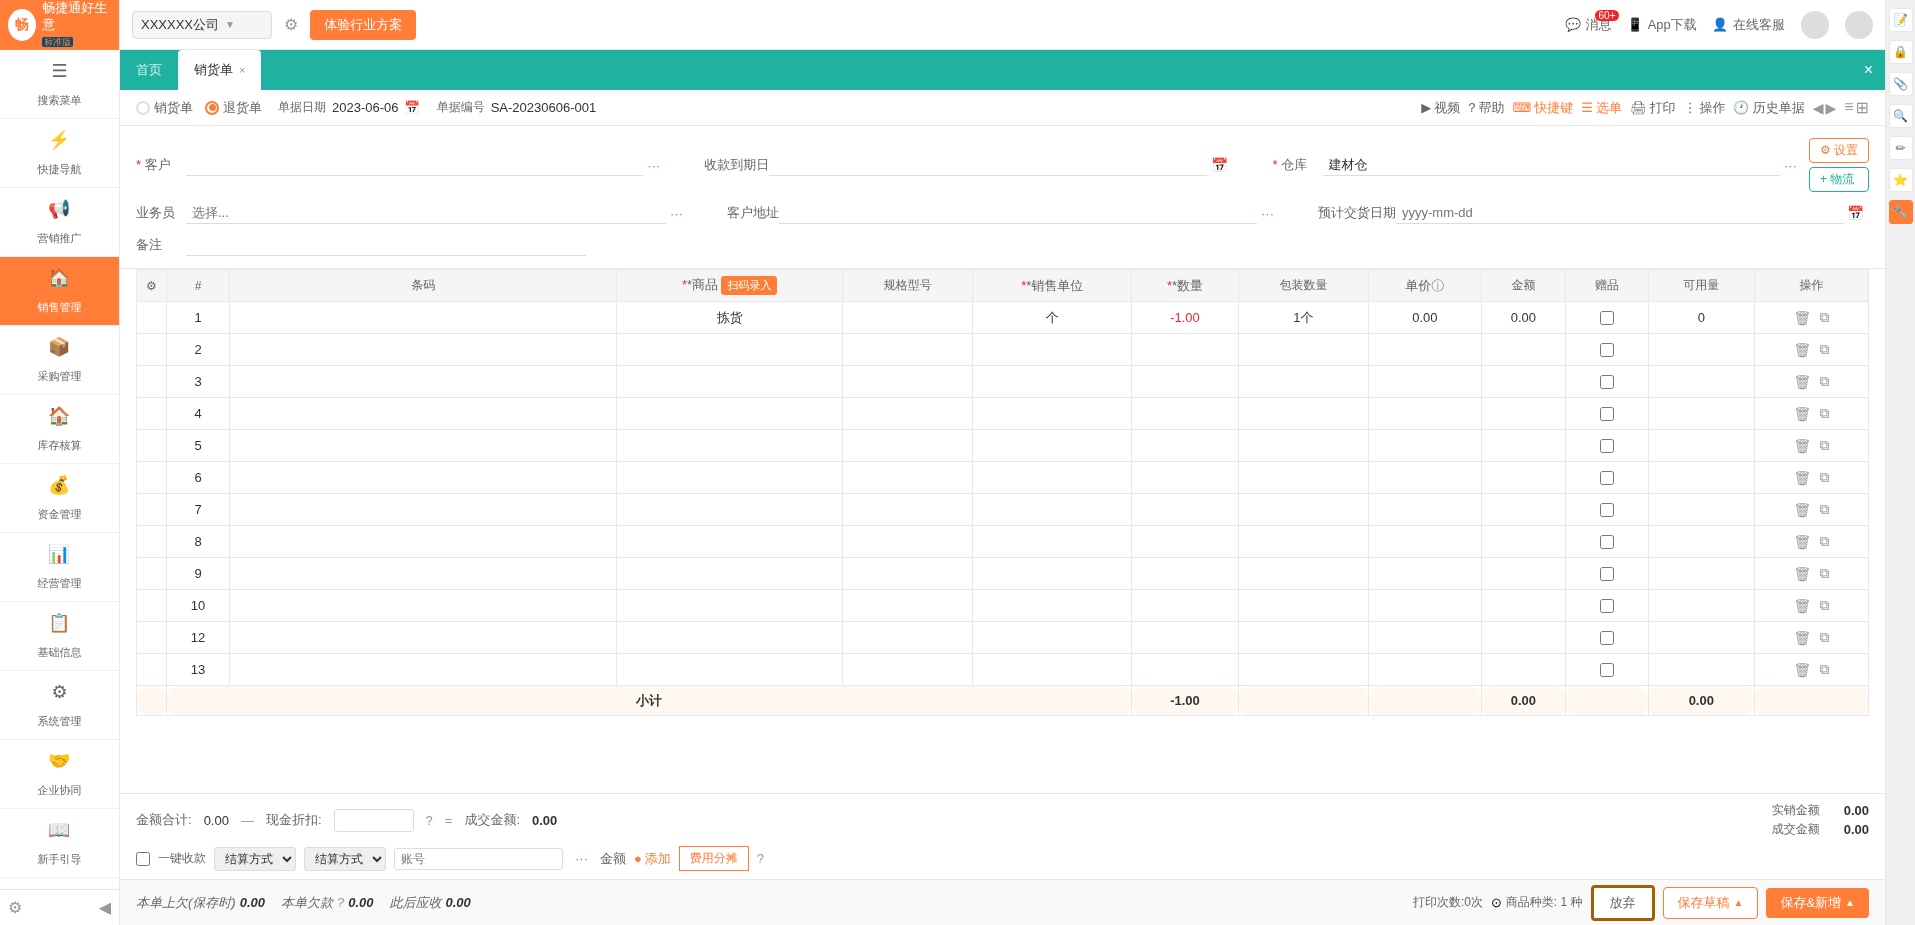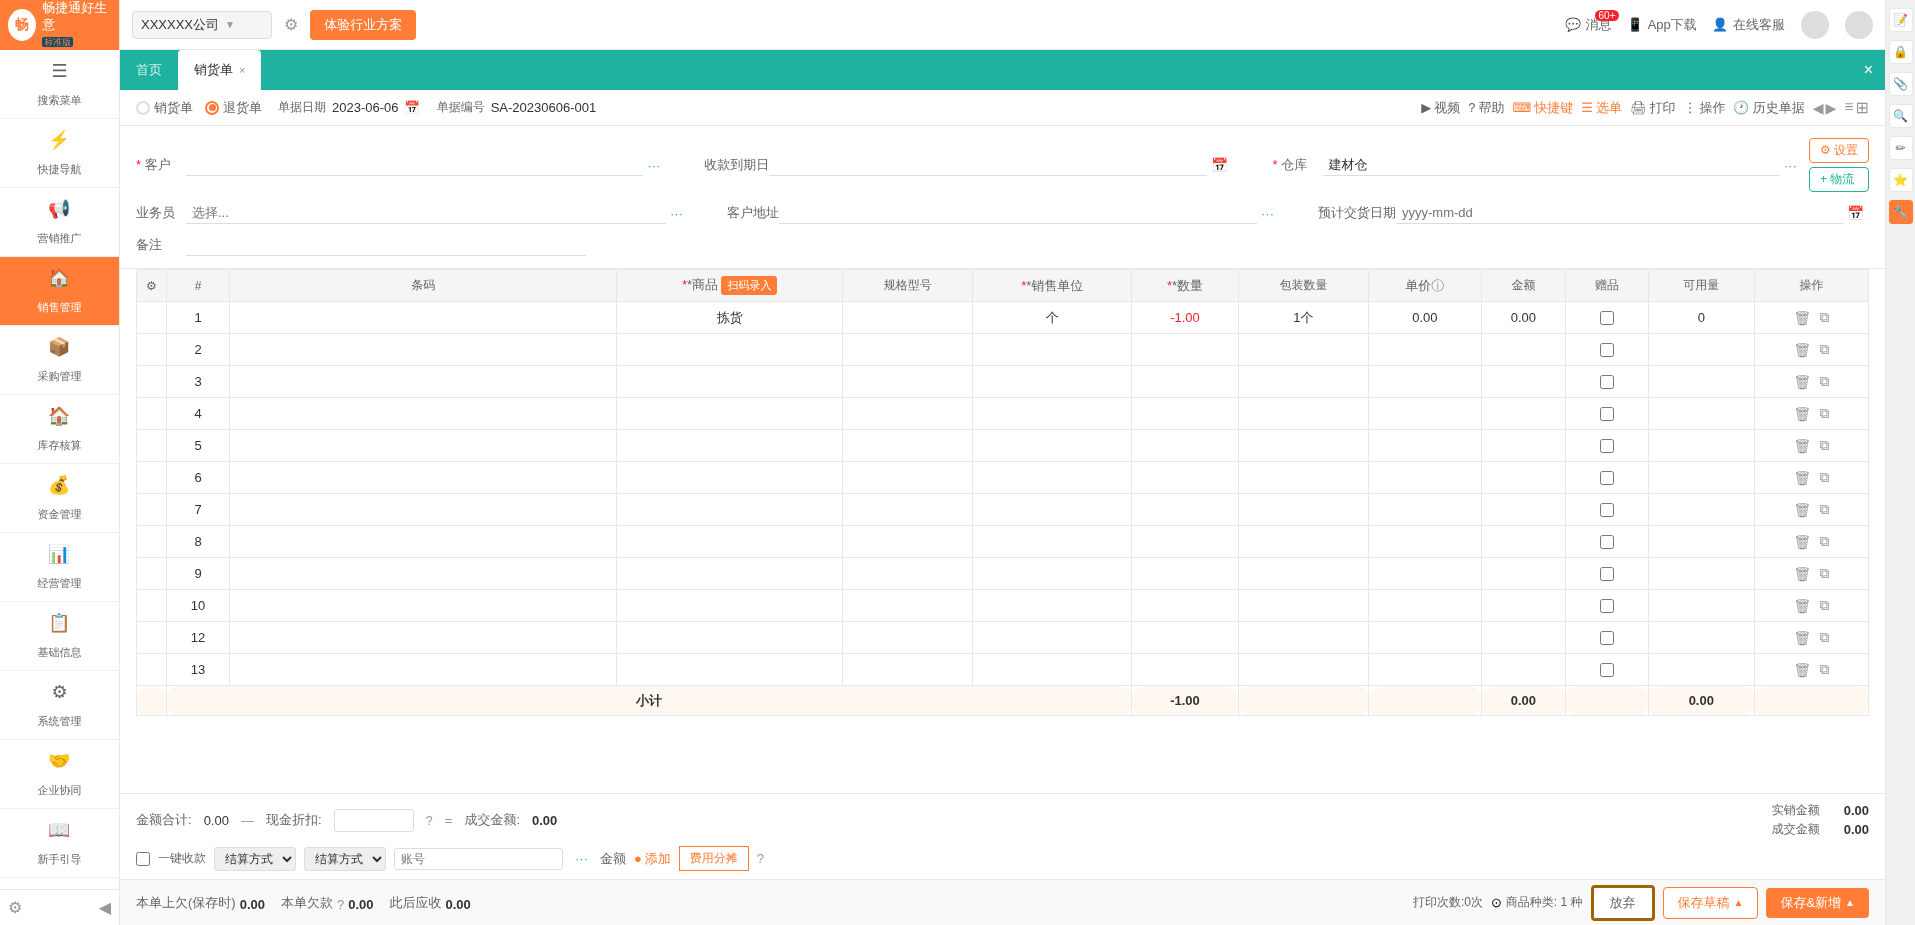--- a/index.html
+++ b/index.html
@@ -111,21 +111,21 @@
     .payment-label { color: #666; font-size: 12px; }
     .payment-method-select { border: 1px solid #ddd; border-radius: 3px; padding: 3px 6px; font-size: 12px; color: #333; }
     .payment-calc-select { border: 1px solid #ddd; border-radius: 3px; padding: 3px 6px; font-size: 12px; color: #333; }
     .payment-account { border: 1px solid #ddd; border-radius: 3px; padding: 3px 6px; font-size: 12px; color: #333; min-width: 80px; }
     .add-payment-btn { display: flex; align-items: center; gap: 3px; color: #ff7d37; cursor: pointer; font-size: 12px; }
     .expense-split-btn { background: #fff; border: 1px solid #ff7d37; color: #ff7d37; border-radius: 0; padding: 3px 10px; cursor: pointer; font-size: 12px; }
     .help-icon { color: #999; cursor: pointer; }
 
     
     .footer-bar { height: 46px; background: #f9f9f9; border-top: 1px solid #e8e8e8; display: flex; align-items: center; padding: 0 16px; gap: 16px; }
-    .footer-info { display: flex; align-items: flex-end; gap: 4px; color: #666; font-size: 12px; }
+    .footer-info { display: flex; align-items: center; gap: 4px; color: #666; font-size: 12px; font-style: italic; }
     .footer-info-value { color: #333; font-weight: bold; }
     .footer-actions { margin-left: auto; display: flex; align-items: center; gap: 8px; }
     .print-count { color: #666; font-size: 12px; }
     .product-type { color: #666; font-size: 12px; }
     .abandon-btn { background: #fff; border: 3px solid #a16207; color: #666; border-radius: 4px; padding: 6px 16px; cursor: pointer; font-size: 13px; }
     .save-draft-btn { background: #fff; border: 1px solid #ff7d37; color: #ff7d37; border-radius: 4px; padding: 6px 14px; cursor: pointer; font-size: 13px; display: flex; align-items: center; gap: 4px; }
     .save-new-btn { background: #ff7d37; border: none; color: #fff; border-radius: 4px; padding: 6px 14px; cursor: pointer; font-size: 13px; display: flex; align-items: center; gap: 4px; }
     .btn-arrow { font-size: 10px; }
 
     

